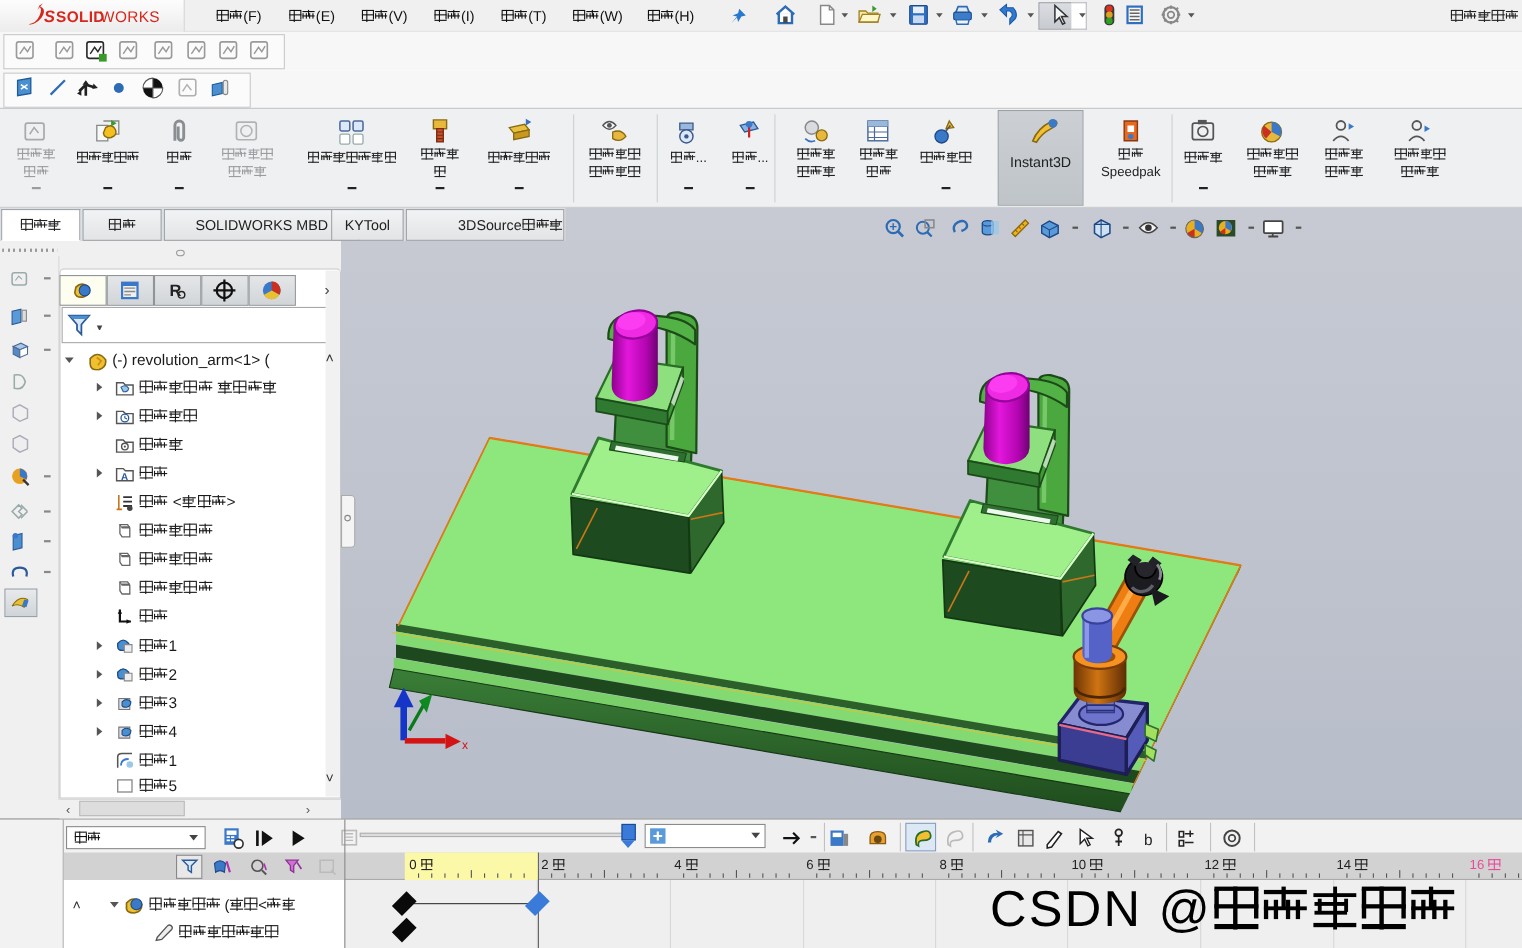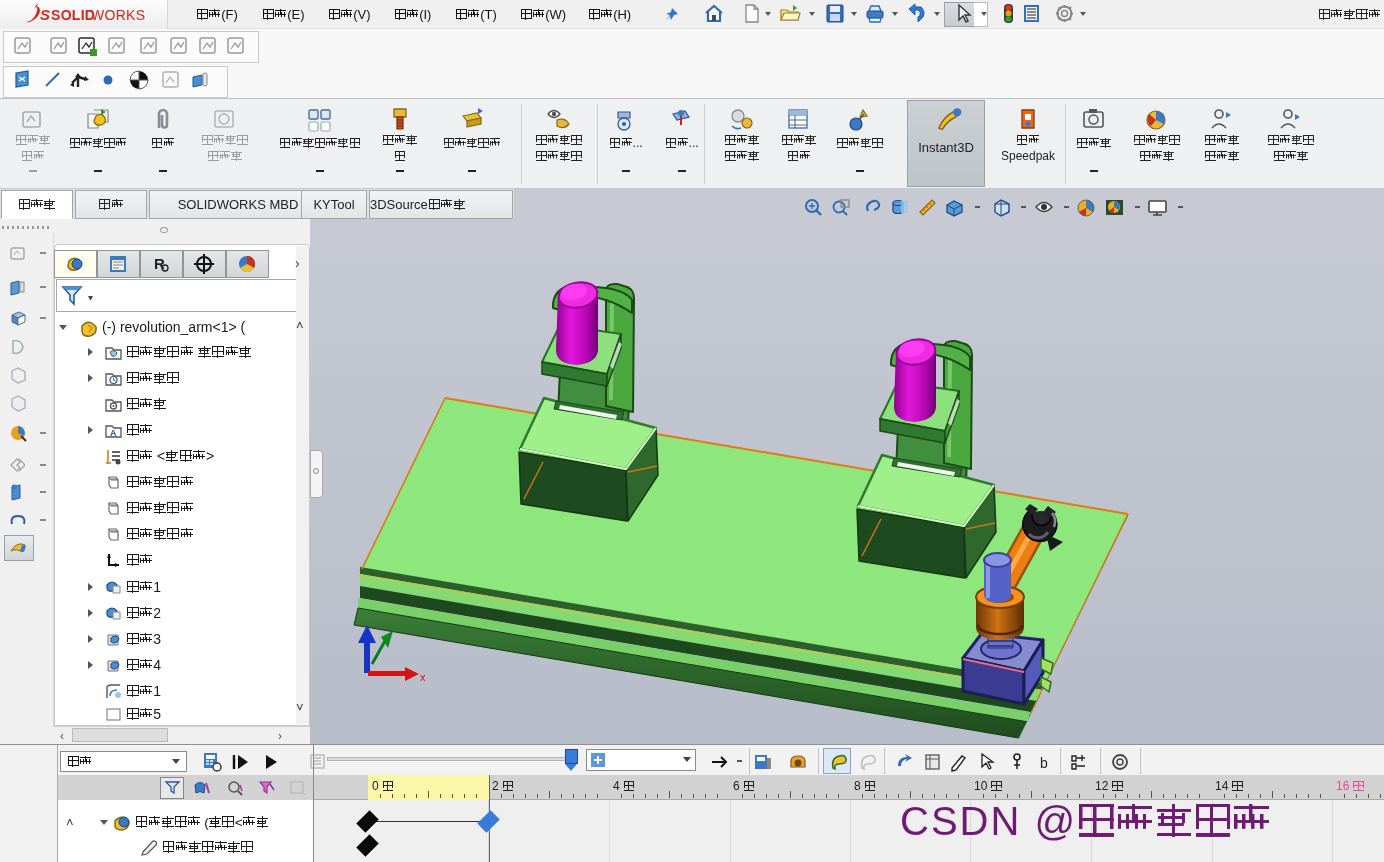--- a/index.html
+++ b/index.html
@@ -420,21 +420,21 @@
     <path d="M4,22 q7,-8 14,0" fill="none" stroke="#555" stroke-width="1.6"></path>
     <path d="M18,8 l5,3 l-5,3 z" fill="#3a78c8"></path>
   </svg>
 <div class="ab lbl" style="left:1231px;top:133px;width:120px;color:#222;z-index:7"><i class="g"></i><i class="g2"></i><i class="g3"></i><i class="g"></i></div>
 <div class="ab lbl" style="left:1231px;top:149px;width:120px;color:#222;z-index:7"><i class="g"></i><i class="g2"></i><i class="g3"></i></div>
 <div class="ab" style="left:0;top:189px;width:514px;height:30px;background:#dde0e3;z-index:5"></div>
 <div class="ab" style="left:1px;top:190px;width:72px;height:29px;background:#fff;border:1px solid #a2a6aa;border-bottom:1px solid #fff;z-index:6;font-size:13px;color:#222;text-align:center;line-height:27px"><i class="g"></i><i class="g2"></i><i class="g3"></i></div>
 <div class="ab" style="left:75px;top:190px;width:72px;height:29px;background:linear-gradient(#f2f3f4,#e2e4e6);border:1px solid #a2a6aa;z-index:6;font-size:13px;color:#222;text-align:center;line-height:27px"><i class="g"></i><i class="g2"></i></div>
 <div class="ab" style="left:149px;top:190px;width:178px;height:29px;background:linear-gradient(#f2f3f4,#e2e4e6);border:1px solid #a2a6aa;z-index:6;font-size:13px;color:#222;text-align:center;line-height:27px">SOLIDWORKS MBD</div>
 <div class="ab" style="left:301px;top:190px;width:66px;height:29px;background:linear-gradient(#f2f3f4,#e2e4e6);border:1px solid #a2a6aa;z-index:6;font-size:13px;color:#222;text-align:center;line-height:27px">KYTool</div>
-<div class="ab" style="left:369px;top:190px;width:144px;height:29px;background:linear-gradient(#f2f3f4,#e2e4e6);border:1px solid #a2a6aa;z-index:6;font-size:13px;color:#222;text-align:left;line-height:27px">3DSource<i class="g"></i><i class="g2"></i><i class="g3"></i></div>
+<div class="ab" style="left:369px;top:190px;width:144px;height:29px;background:linear-gradient(#f2f3f4,#e2e4e6);border:1px solid #a2a6aa;z-index:6;font-size:13px;color:#222;text-align:right;line-height:27px">3DSource<i class="g"></i><i class="g2"></i><i class="g3"></i></div>
 <div class="ab" style="left:0;top:219px;width:310px;height:526px;background:#f0f0f0;z-index:4"></div>
 <div class="ab" style="left:2px;top:226px;width:50px;height:3px;z-index:5;background:repeating-linear-gradient(90deg,#999 0 2px,transparent 2px 5px)"></div>
 <div class="ab" style="left:160px;top:227px;width:8px;height:6px;border:1px solid #999;border-radius:50%;z-index:5"></div>
 <div class="ab" style="left:53px;top:233px;width:1px;height:494px;background:#d8d8d8;z-index:5"></div>
 <div class="ab" style="left:54px;top:244px;width:256px;height:482px;background:#fff;border:1px solid #c8c8c8;border-radius:4px 4px 0 0;z-index:5"></div>
 <svg class="ab" style="left:8px;top:243px;z-index:7" width="20" height="20" viewBox="0 0 20 20">
     <rect x="3" y="5" width="13" height="11" rx="2" fill="none" stroke="#9aa" stroke-width="1.4"></rect>
     <path d="M6,12 l3,-4 l3,3" stroke="#9aa" fill="none"></path>
   </svg>
 <div class="ab" style="left:40px;top:252px;width:6px;height:2px;background:#888;z-index:7"></div>
@@ -885,12 +885,12 @@
 <div class="ab" style="left:100px;top:820px;z-index:7;width:0;height:0;border-top:5px solid #555;border-left:4px solid transparent;border-right:4px solid transparent"></div>
 <svg class="ab" style="left:112px;top:812px;z-index:7" width="20" height="20" viewBox="0 0 20 20">
 <path d="M3,9 q7,-8 14,1 q0,7 -7,8 q-8,0 -7,-6 z" fill="#f0c030" stroke="#8a6a10" stroke-width="1.5"></path>
     <circle cx="12" cy="10" r="5" fill="#3a78c8" stroke="#1a4a88"></circle>
   </svg>
 <div class="ab" style="left:135px;top:815px;z-index:7;font-size:13.5px;color:#1a1a1a;white-space:nowrap;overflow:hidden;width:178px"><i class="g"></i><i class="g2"></i><i class="g3"></i><i class="g"></i><i class="g2"></i> (<i class="g3"></i><i class="g"></i>&lt;<i class="g2"></i><i class="g3"></i></div>
 <svg class="ab" style="left:140px;top:838px;z-index:7" width="18" height="18" viewBox="0 0 18 18">
 <path d="M3,14 L12,4 a2.5,2.5 0 0 1 4,3 L7,16 l-5,1 Z" fill="#eee" stroke="#555" stroke-width="1.2"></path>
   </svg>
 <div class="ab" style="left:162px;top:840px;z-index:7;font-size:13.5px;color:#1a1a1a;white-space:nowrap"><i class="g"></i><i class="g2"></i><i class="g3"></i><i class="g"></i><i class="g2"></i><i class="g3"></i><i class="g"></i></div>
-<div class="ab" style="left:900px;top:799px;z-index:9;font-size:40px;color:#701a75;white-space:nowrap;letter-spacing:2px">CSDN @<i class="g"></i><i class="g2"></i><i class="g3"></i><i class="g"></i><i class="g2"></i></div>
+<div class="ab" style="left:900px;top:799px;z-index:9;font-size:46px;color:#000000;white-space:nowrap;letter-spacing:2px">CSDN @<i class="g"></i><i class="g2"></i><i class="g3"></i><i class="g"></i><i class="g2"></i></div>
 </body></html>

